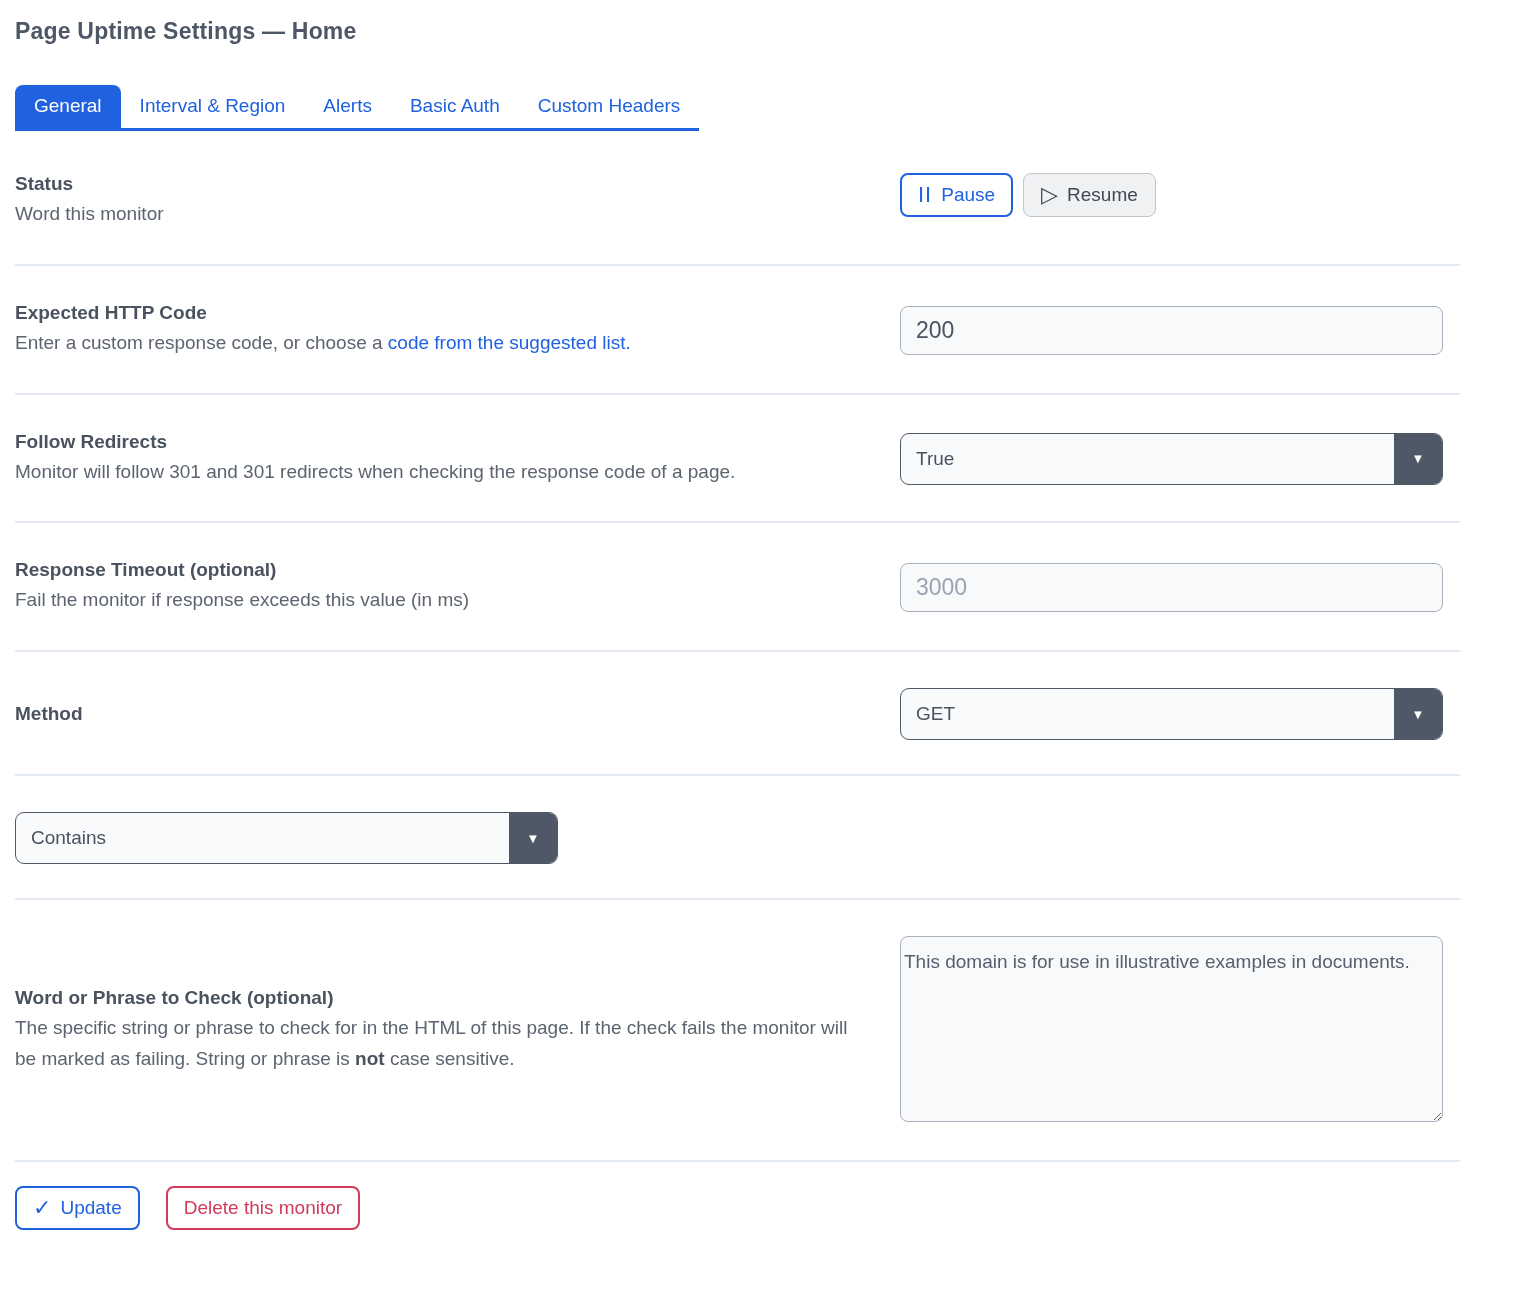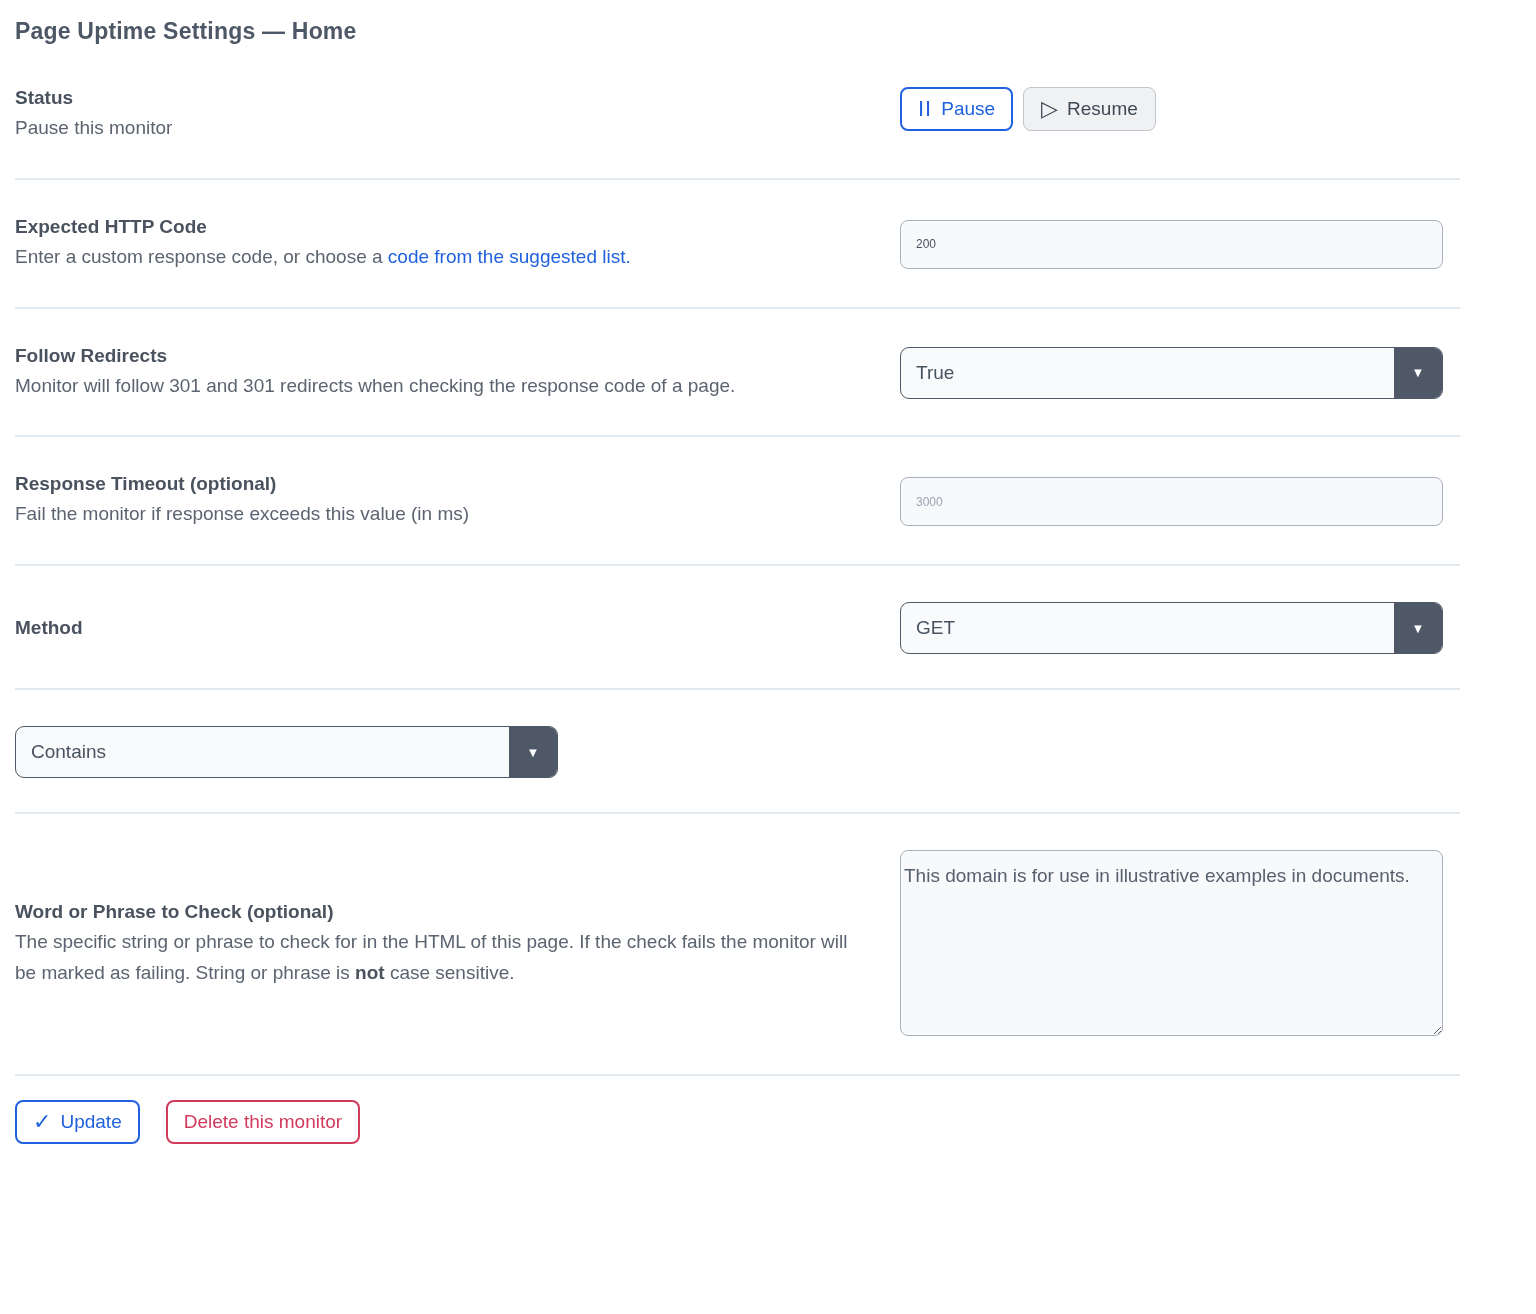--- a/index.html
+++ b/index.html
@@ -67,21 +67,21 @@
 
   
   .text-input {
     width: 543px;
     height: 49px;
     background: #f8f9fb;
     border: 1px solid #a9b1bc;
     border-radius: 8px;
     padding: 0 15px;
     font-family: inherit;
-    font-size: 12px;
+    font-size: 23px;
     color: #4a5361;
   }
   .text-input::placeholder { color: #9aa3b1; opacity: 1; }
 
   
   .select {
     display: flex;
     width: 543px;
     height: 52px;
     border: 1px solid #4e5866;
@@ -161,27 +161,34 @@
     gap: 26px;
   }
 </style>
 </head>
 <body>
 
 <div class="container">
 
   <h1 class="page-title">Page Uptime Settings — Home</h1>
 
+  <nav class="tabbar">
+    <button class="tab active">General</button>
+    <button class="tab">Interval &amp; Region</button>
+    <button class="tab">Alerts</button>
+    <button class="tab">Basic Auth</button>
+    <button class="tab">Custom Headers</button>
+  </nav>
 
   <div class="form-rows">
 
     <div class="row">
       <div class="row-left">
         <div class="field-label">Status</div>
-        <div class="field-desc">Pause this monitor</div>
+        <div class="field-desc">Word this monitor</div>
       </div>
       <div class="row-right status-buttons">
         <button class="btn btn-primary-outline">
           <span class="icon pause-bars">II</span>
           <span>Pause</span>
         </button>
         <button class="btn btn-secondary">
           <span class="icon">▷</span>
           <span>Resume</span>
         </button>

